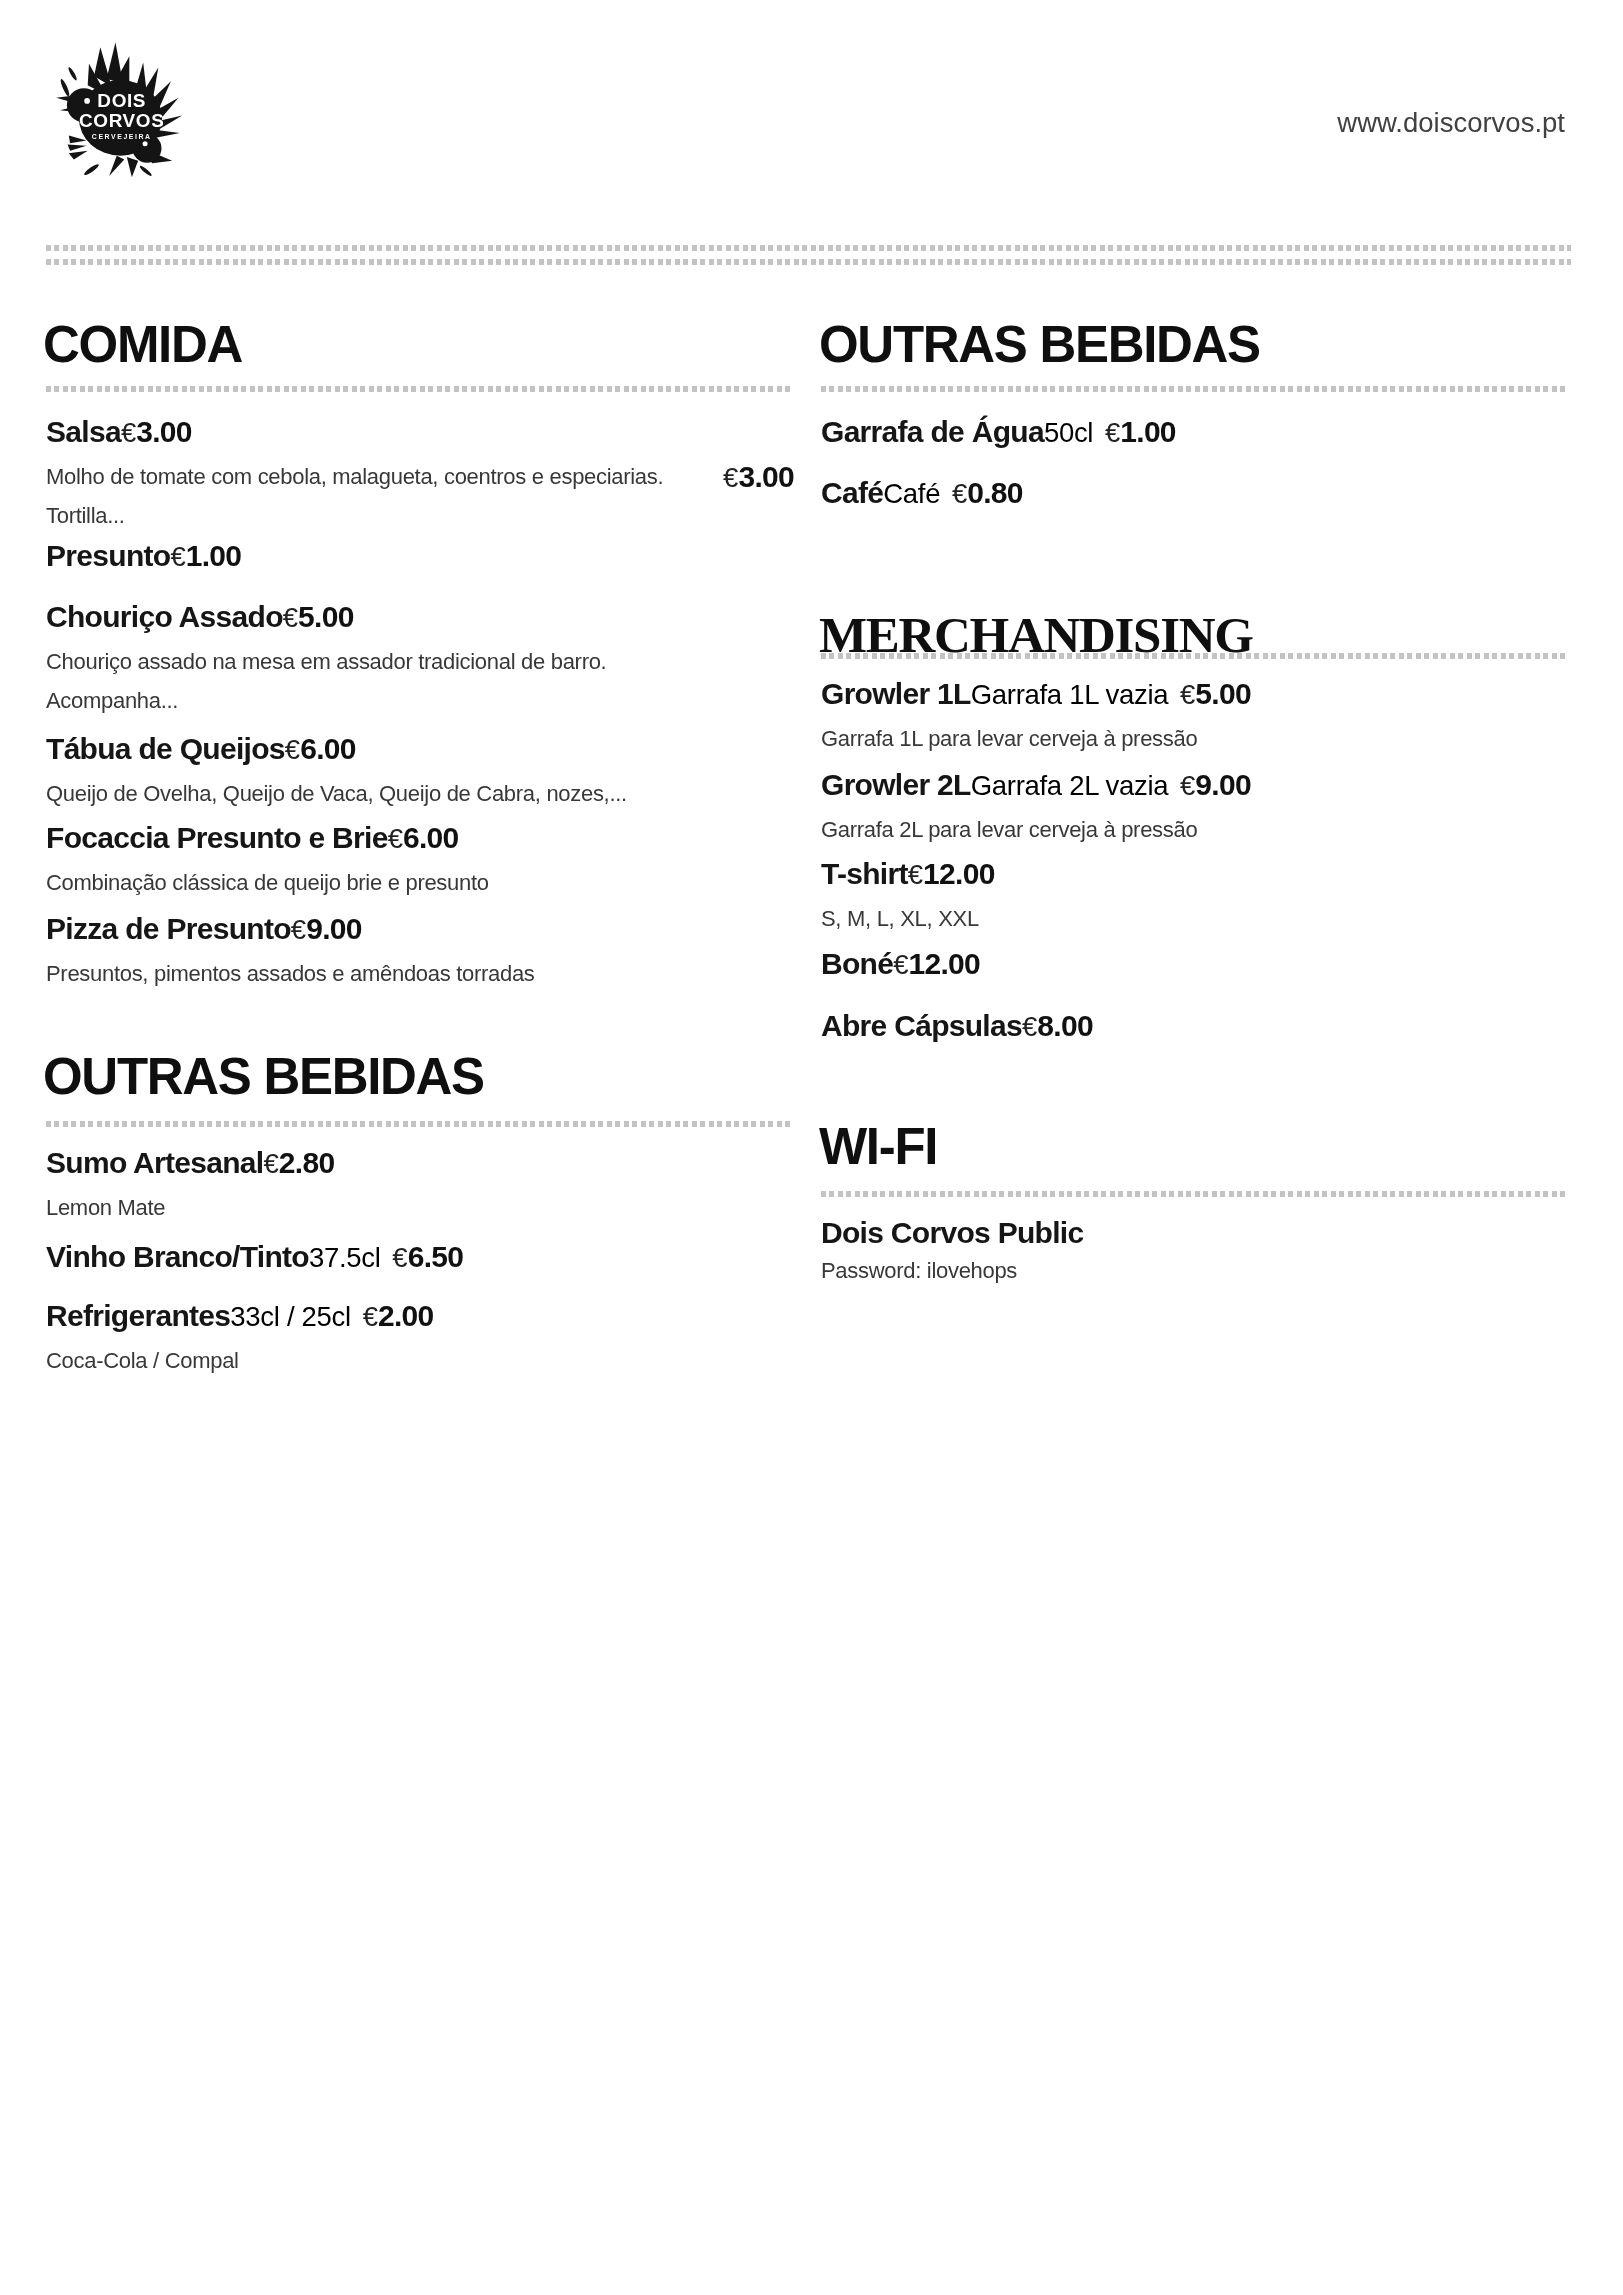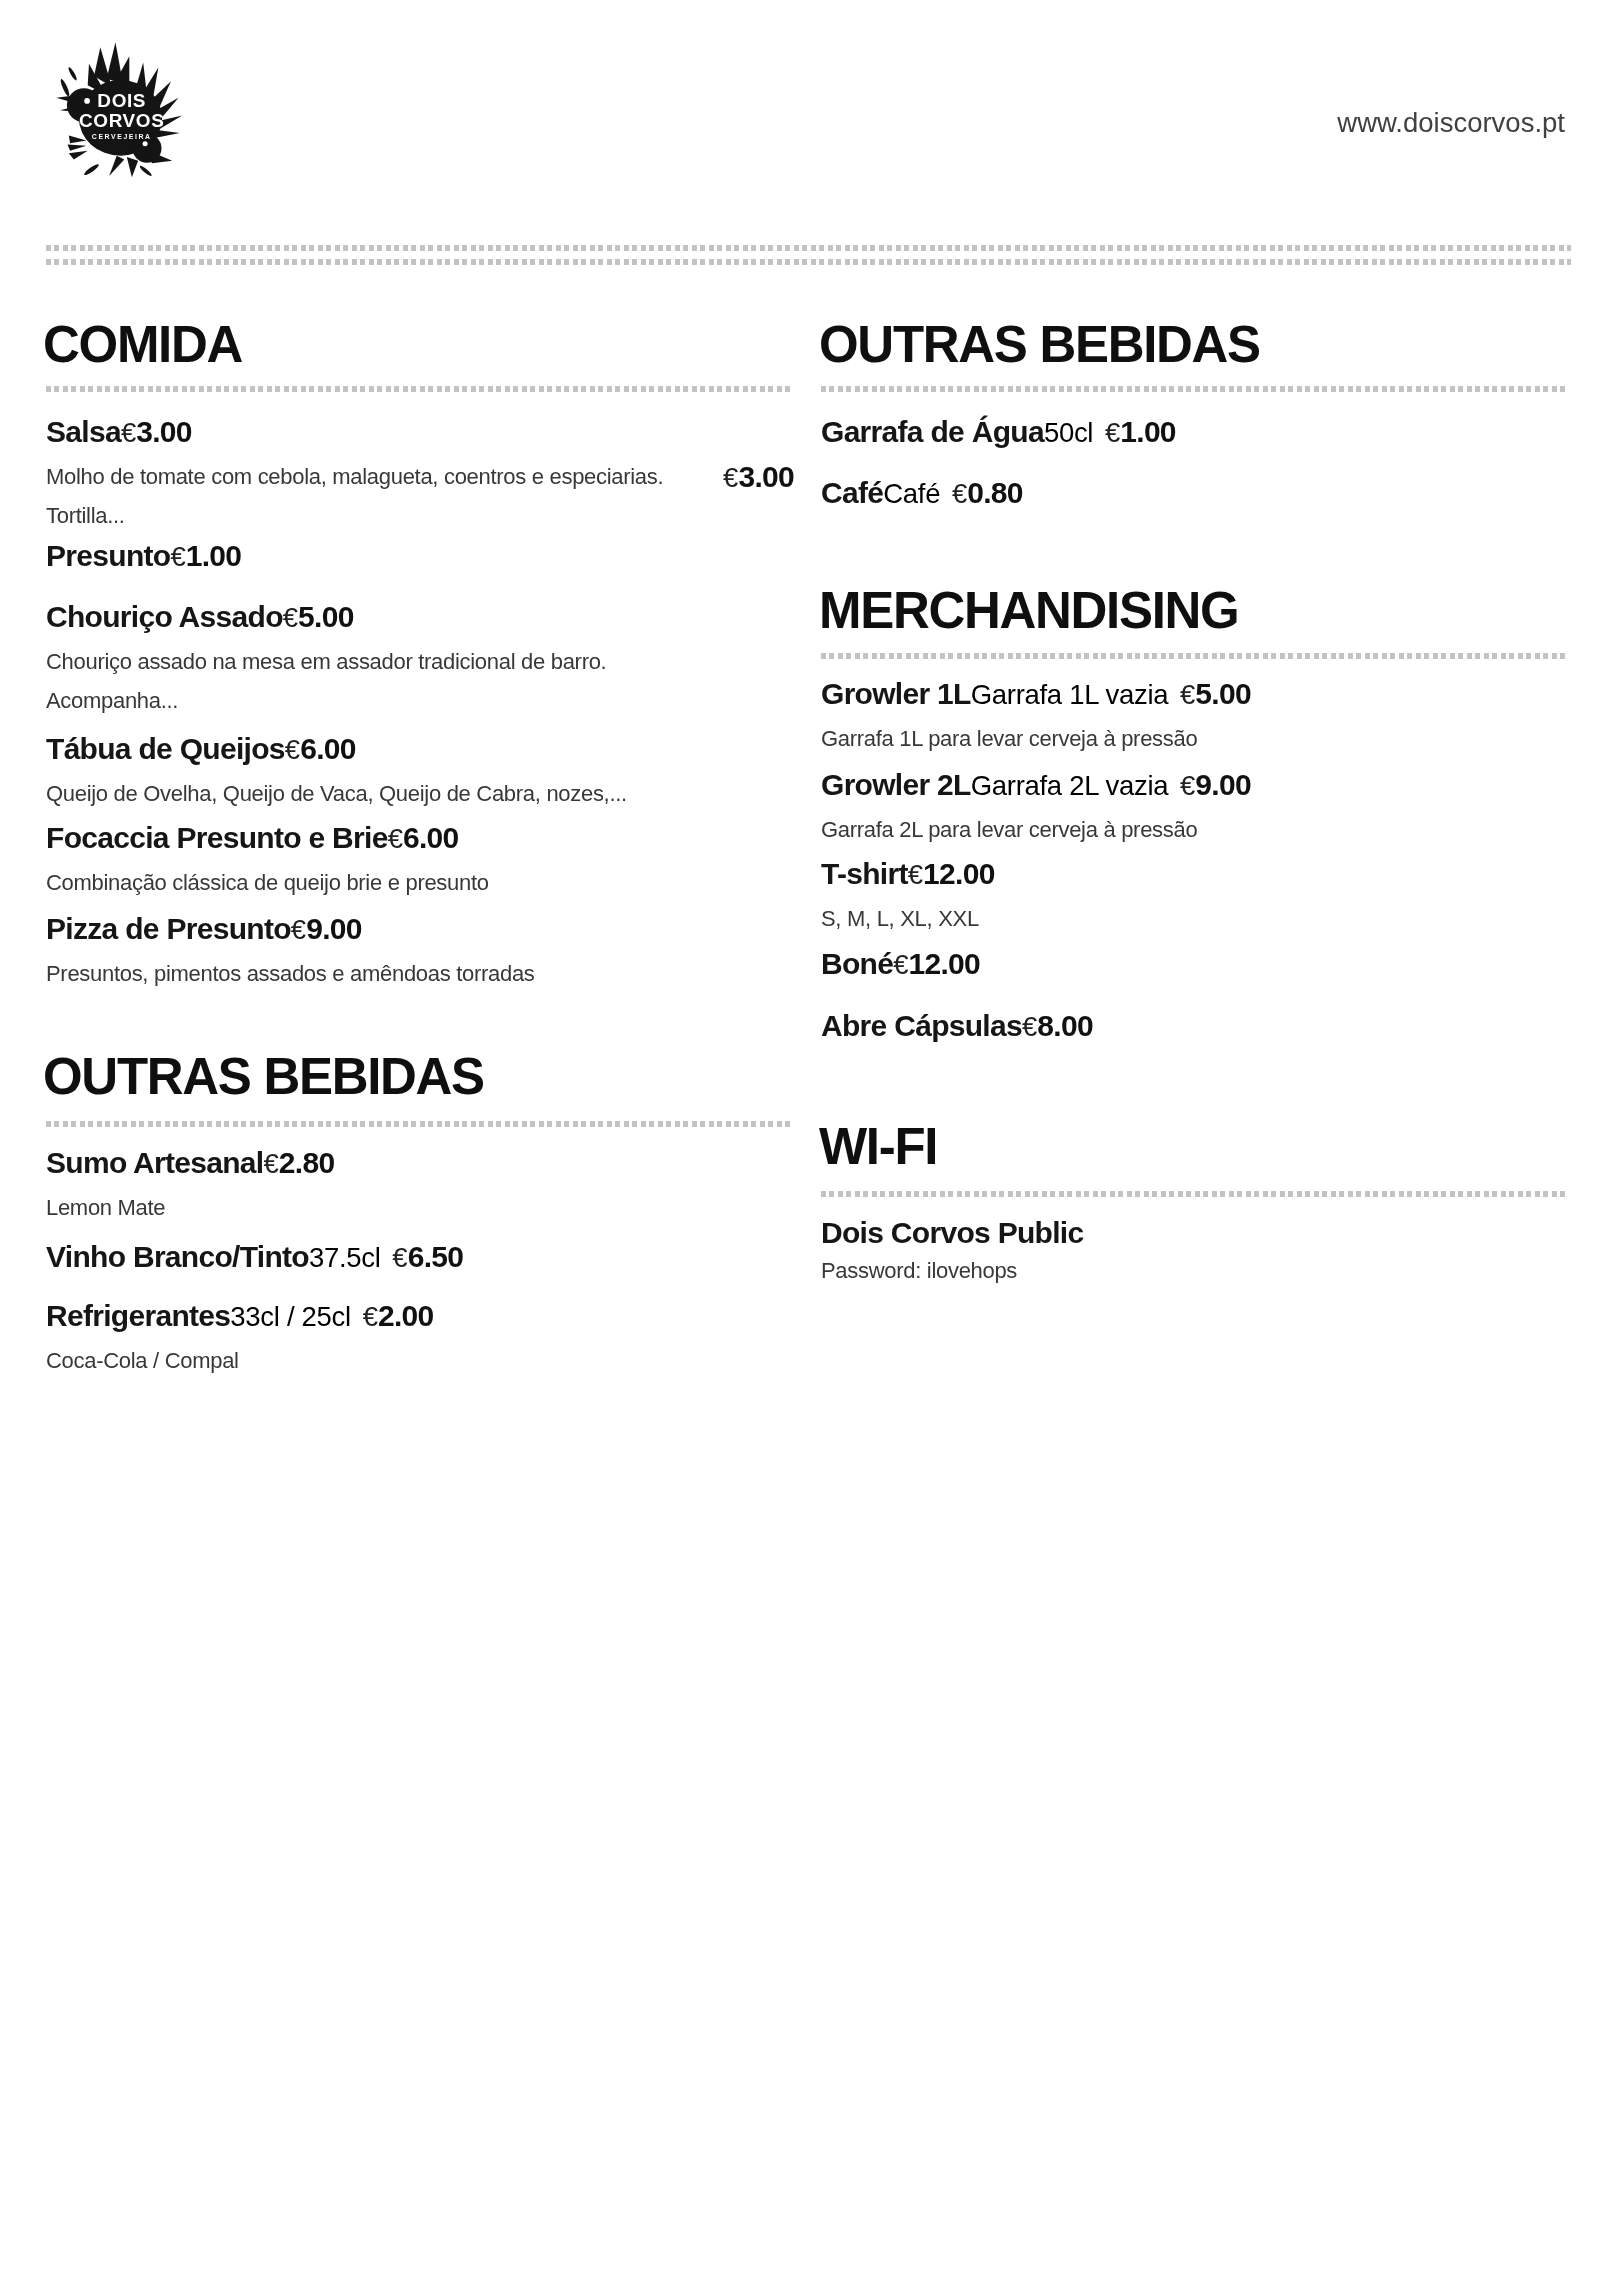--- a/index.html
+++ b/index.html
@@ -169,21 +169,21 @@
     </div>
   </div>
 
   <div class="item" style="left:821px; top:474px; width:745px;">
     <div class="line">
       <span class="iname">Café</span>
       <span class="iprice"><span class="qty">Café</span><span class="cur">€</span><span class="amt">0.80</span></span>
     </div>
   </div>
 
-  <div class="sec-heading" style="left:819px; top:585px;">MERCHANDISING</div>
+  <div class="sec-heading" style="left:819px; top:609px;font-family:Liberation Serif, serif;">MERCHANDISING</div>
   <div class="dotted" style="left:821px; top:653px; width:745px;"></div>
 
   <div class="item" style="left:821px; top:675px; width:745px;">
     <div class="line">
       <span class="iname">Growler 1L</span>
       <span class="iprice"><span class="qty">Garrafa 1L vazia</span><span class="cur">€</span><span class="amt">5.00</span></span>
     </div>
     <div class="desc">Garrafa 1L para levar cerveja à pressão</div>
   </div>
 

